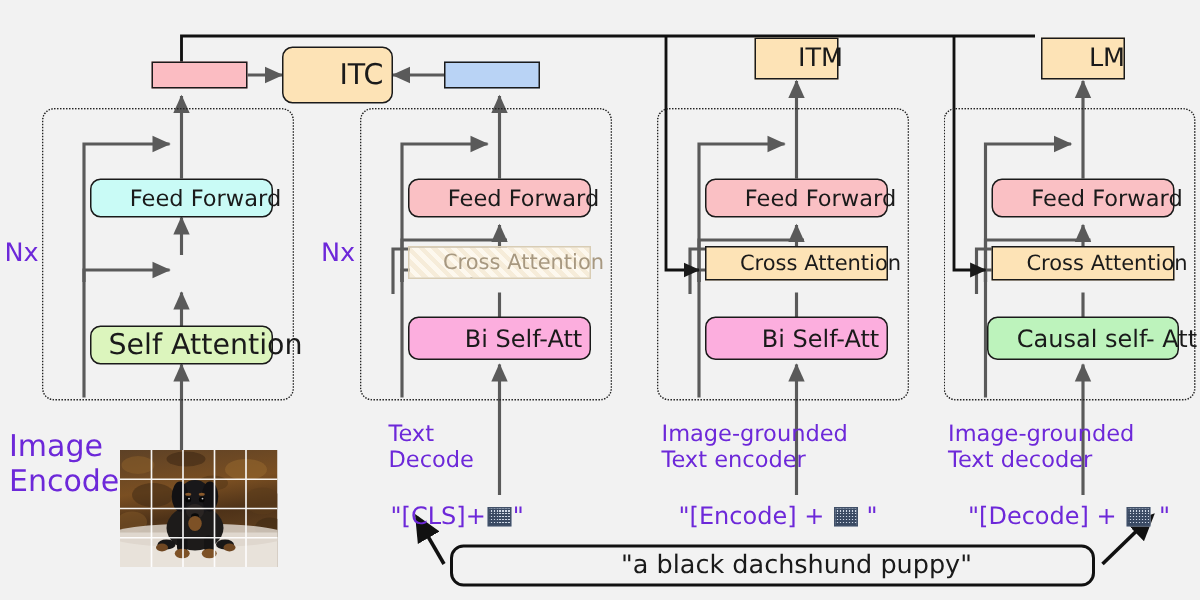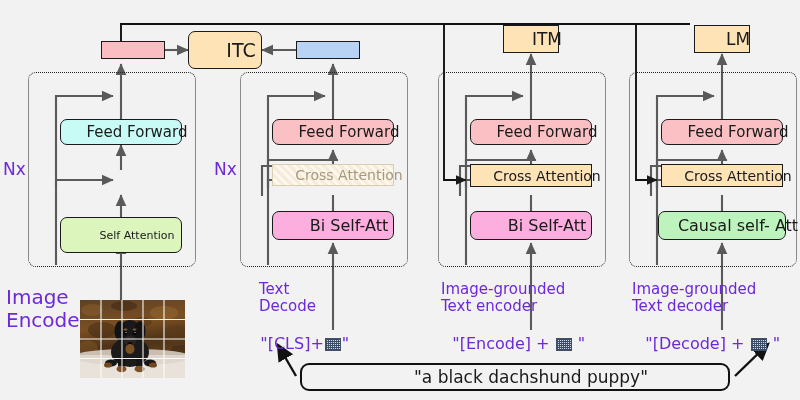--- a/index.html
+++ b/index.html
@@ -123,21 +123,21 @@
   <div class="lbl" style="left:214px;top:160px; font-size:17px;">Nx</div>
 
   <div class="node rounded head" style="left:188px; top:31px; width:74px; height:38px; font-size:19px;">ITC</div>
   <div class="node head" style="left:694px; top:25px; width:56px; height:28px; font-size:17px;">LM</div>
   <div class="node head" style="left:503px; top:25px; width:56px; height:28px; font-size:17px;">ITM</div>
 
   <div class="node bar-pink" style="left:101px; top:41px; width:64px; height:18px;"></div>
   <div class="node bar-blue" style="left:296px; top:41px; width:64px; height:18px;"></div>
 
   <div class="node rounded ff-cyan" style="left:60px; top:119px; width:122px; height:26px; font-size:15px;">Feed Forward</div>
-  <div class="node rounded sa-green" style="left:60px; top:217px; width:122px; height:36px; font-size:11px;">Self Attention</div>
+  <div class="node rounded sa-green" style="left:60px; top:217px; width:122px; height:26px; font-size:19px;">Self Attention</div>
 
   <div class="lbl" style="left: 6px; top: 286px; font-size: 20px; white-space: pre;">Image
 Encoder</div>
 
   <div class="patchimg" style="left:80px; top:300px; width:105px; height:78px;">
     <svg width="105" height="78" viewBox="0 0 105 78">
       <defs>
         <linearGradient id="bg" x1="0" y1="0" x2="0.2" y2="1">
           <stop offset="0%" stop-color="#5d4126"></stop>
           <stop offset="38%" stop-color="#7a4f22"></stop>

